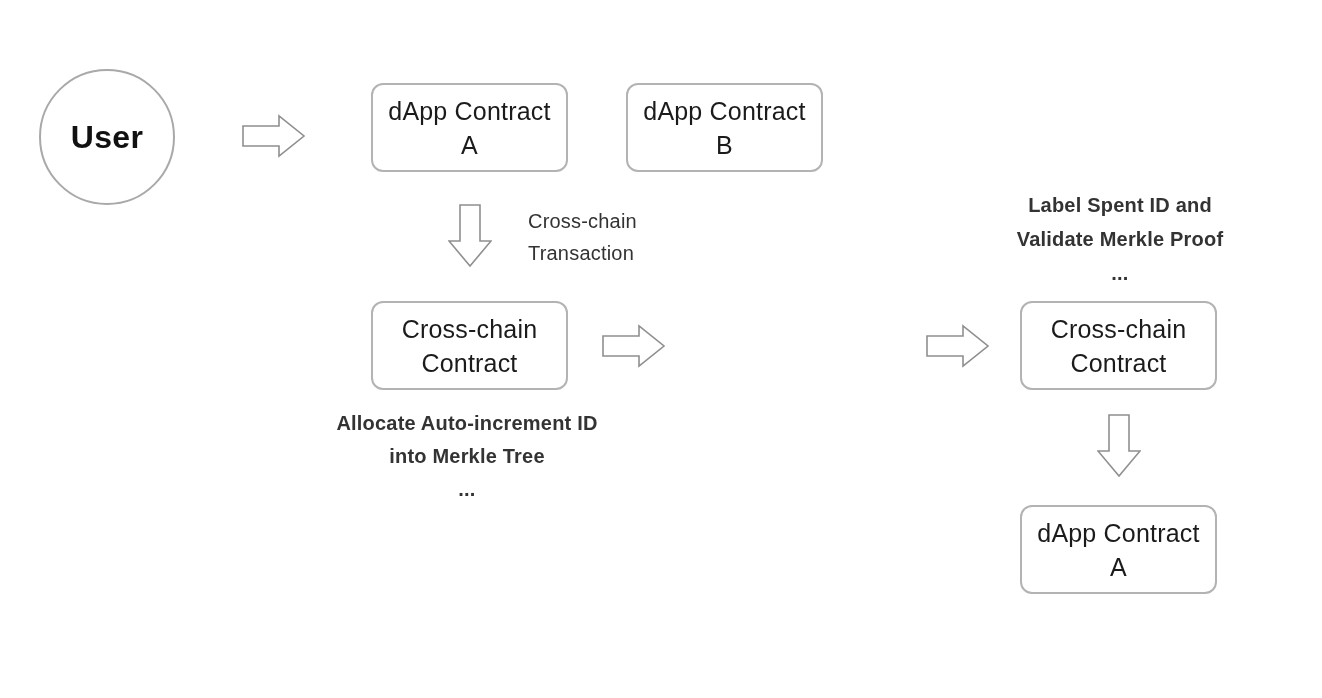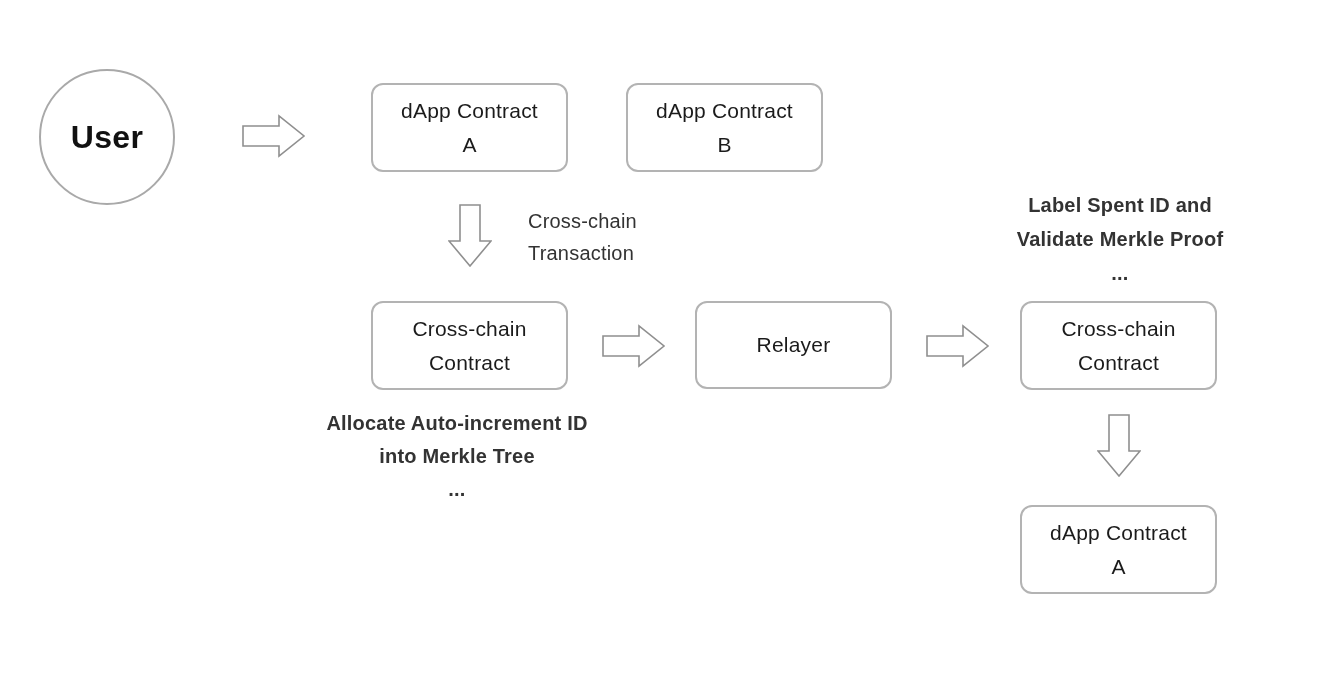--- a/index.html
+++ b/index.html
@@ -18,21 +18,21 @@
     position: absolute;
     width: 197px;
     height: 89px;
     border: 2px solid #b3b3b3;
     border-radius: 12px;
     background: #ffffff;
     display: flex;
     align-items: center;
     justify-content: center;
     text-align: center;
-    font-size: 21px;
+    font-size: 25px;
     line-height: 34px;
     color: #1b1b1b;
     white-space: pre-line;
     letter-spacing: 0.2px;
   }
 
   .circle-node {
     position: absolute;
     left: 39px;
     top: 69px;
@@ -71,21 +71,21 @@
 
   
   #arrow-user-dappa  { left: 242px;  top: 114px; }
   #arrow-dappa-cc    { left: 448px;  top: 204px; }
   #arrow-cc-relayer  { left: 602px;  top: 324px; }
   #arrow-relayer-cc  { left: 926px;  top: 324px; }
   #arrow-cc-dappa    { left: 1097px; top: 414px; }
 
   
   #note-transaction  { left: 528px;  top: 205px; width: 190px; line-height: 32px; text-align: left; }
-  #note-allocate     { left: 292px;  top: 407px; width: 330px; line-height: 33px; }
+  #note-allocate     { left: 302px;  top: 407px; width: 330px; line-height: 33px; }
   #note-validate     { left: 959px;  top: 188px; width: 322px; line-height: 34px; }
 </style>
 </head>
 <body>
 
 <div class="canvas">
 
   <div class="circle-node">
     <span>User</span>
   </div>
@@ -117,23 +117,20 @@
   </div>
 
   <div id="note-allocate" class="note centered">Allocate Auto-increment ID
 into Merkle Tree
 ...</div>
 
   <svg id="arrow-cc-relayer" class="arrow" width="64" height="44" viewBox="0 0 64 44">
     <polygon points="1,12 37,12 37,2 62,22 37,42 37,32 1,32" fill="#ffffff" stroke="#8f8f8f" stroke-width="1.6"></polygon>
   </svg>
 
-  <div id="relayer" class="node-box">
-    <span>Relayer</span>
-  </div>
 
   <svg id="arrow-relayer-cc" class="arrow" width="64" height="44" viewBox="0 0 64 44">
     <polygon points="1,12 37,12 37,2 62,22 37,42 37,32 1,32" fill="#ffffff" stroke="#8f8f8f" stroke-width="1.6"></polygon>
   </svg>
 
   <div id="note-validate" class="note centered">Label Spent ID and
 Validate Merkle Proof
 ...</div>
 
   <div id="cc-right" class="node-box">

